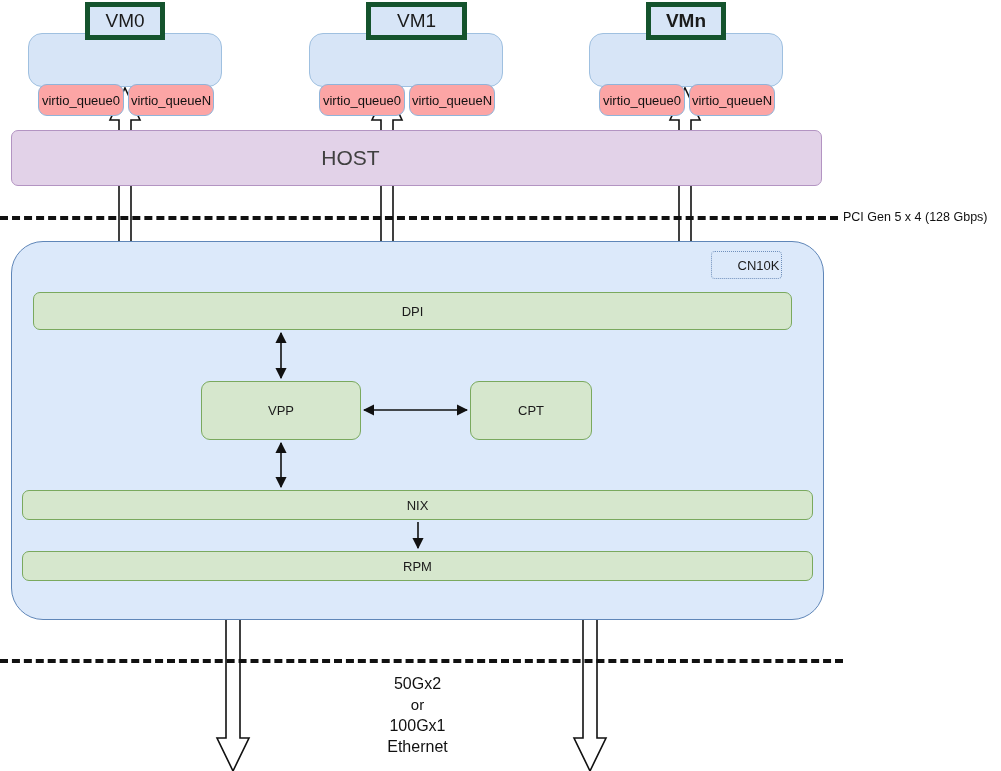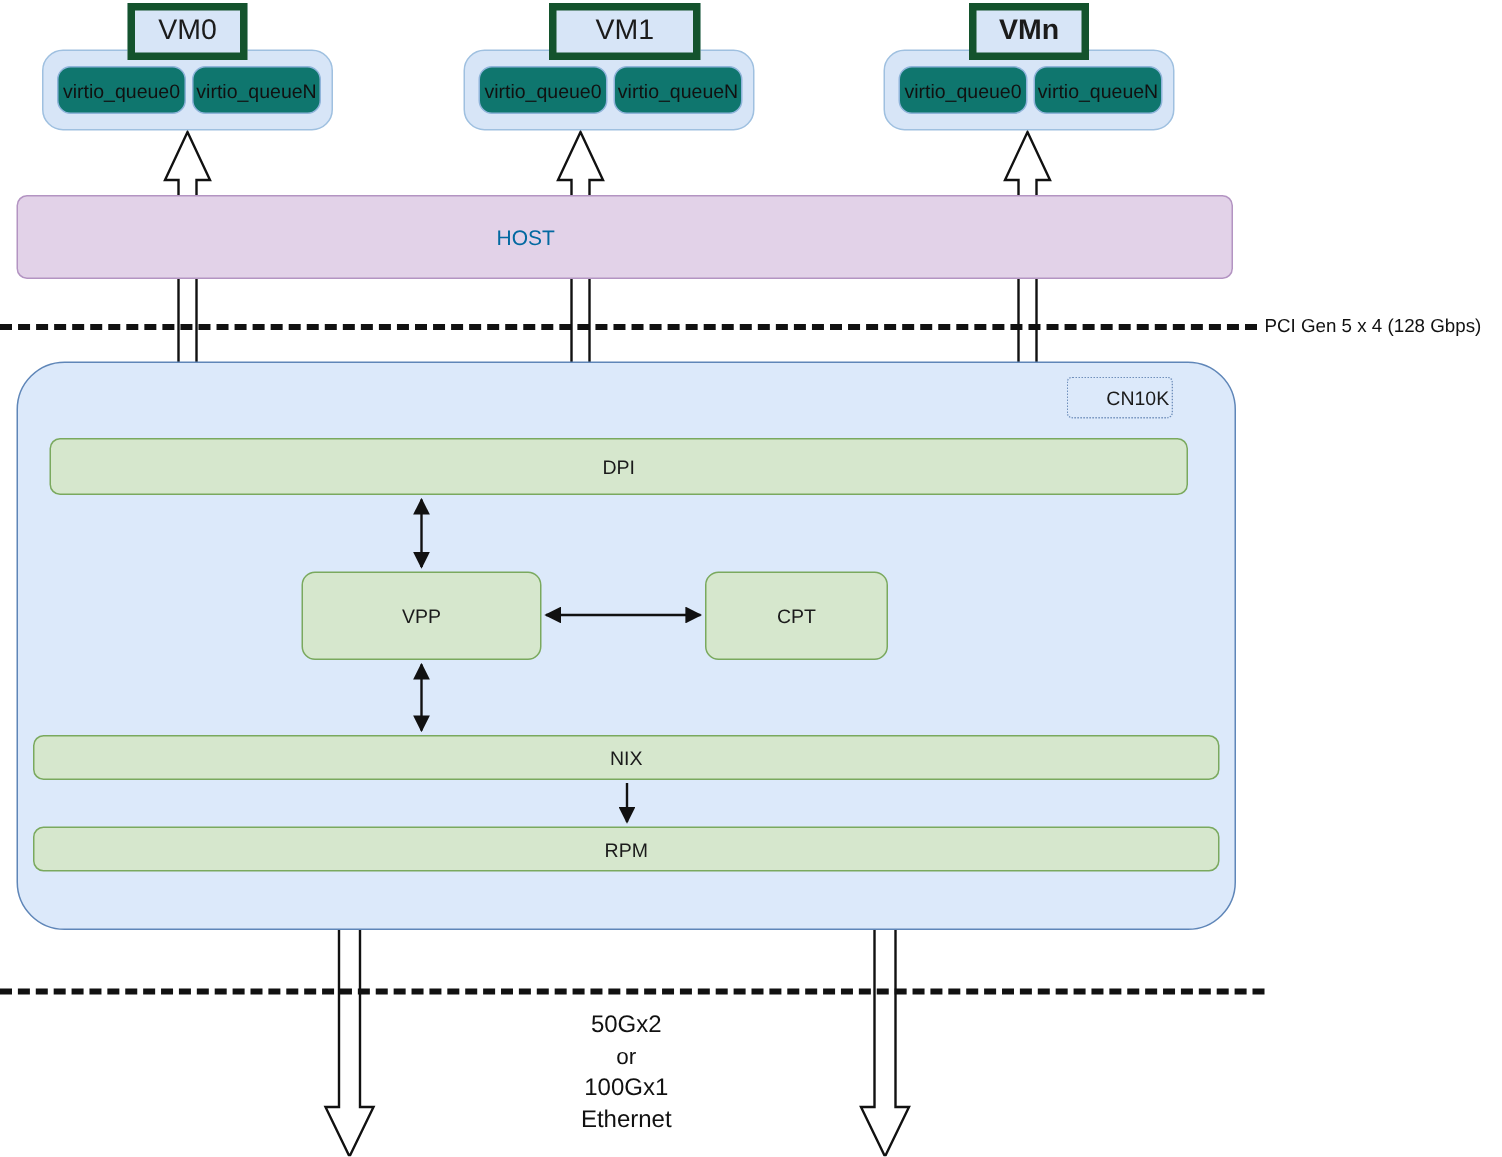--- a/index.html
+++ b/index.html
@@ -30,37 +30,38 @@
   }
   .vm-title{
     background:#d7e5f7;
     border:5px solid #14532d;
     box-sizing:border-box;
     font-size:19px;
     color:#1b1b1b;
     z-index:5;
   }
   .vq{
-    background:#0f766e;
+    background:#fca5a5;
     border:1px solid #8fb4da;
     border-radius:9px;
     box-sizing:border-box;
     font-size:13px;
     color:#111;
     z-index:6;
+    margin-top:40px;
   }
 
   
   .host-band{
     background:#e2d2e8;
     border:1px solid #b394c2;
     border-radius:7px;
     box-sizing:border-box;
-    font-size:14px;
-    color:#0369a1;
+    font-size:21px;
+    color:#404040;
   }
 
   
   .chip{
     background:#dce9fa;
     border:1px solid #5f86b8;
     border-radius:32px;
     box-sizing:border-box;
   }
   .chip-tag{

